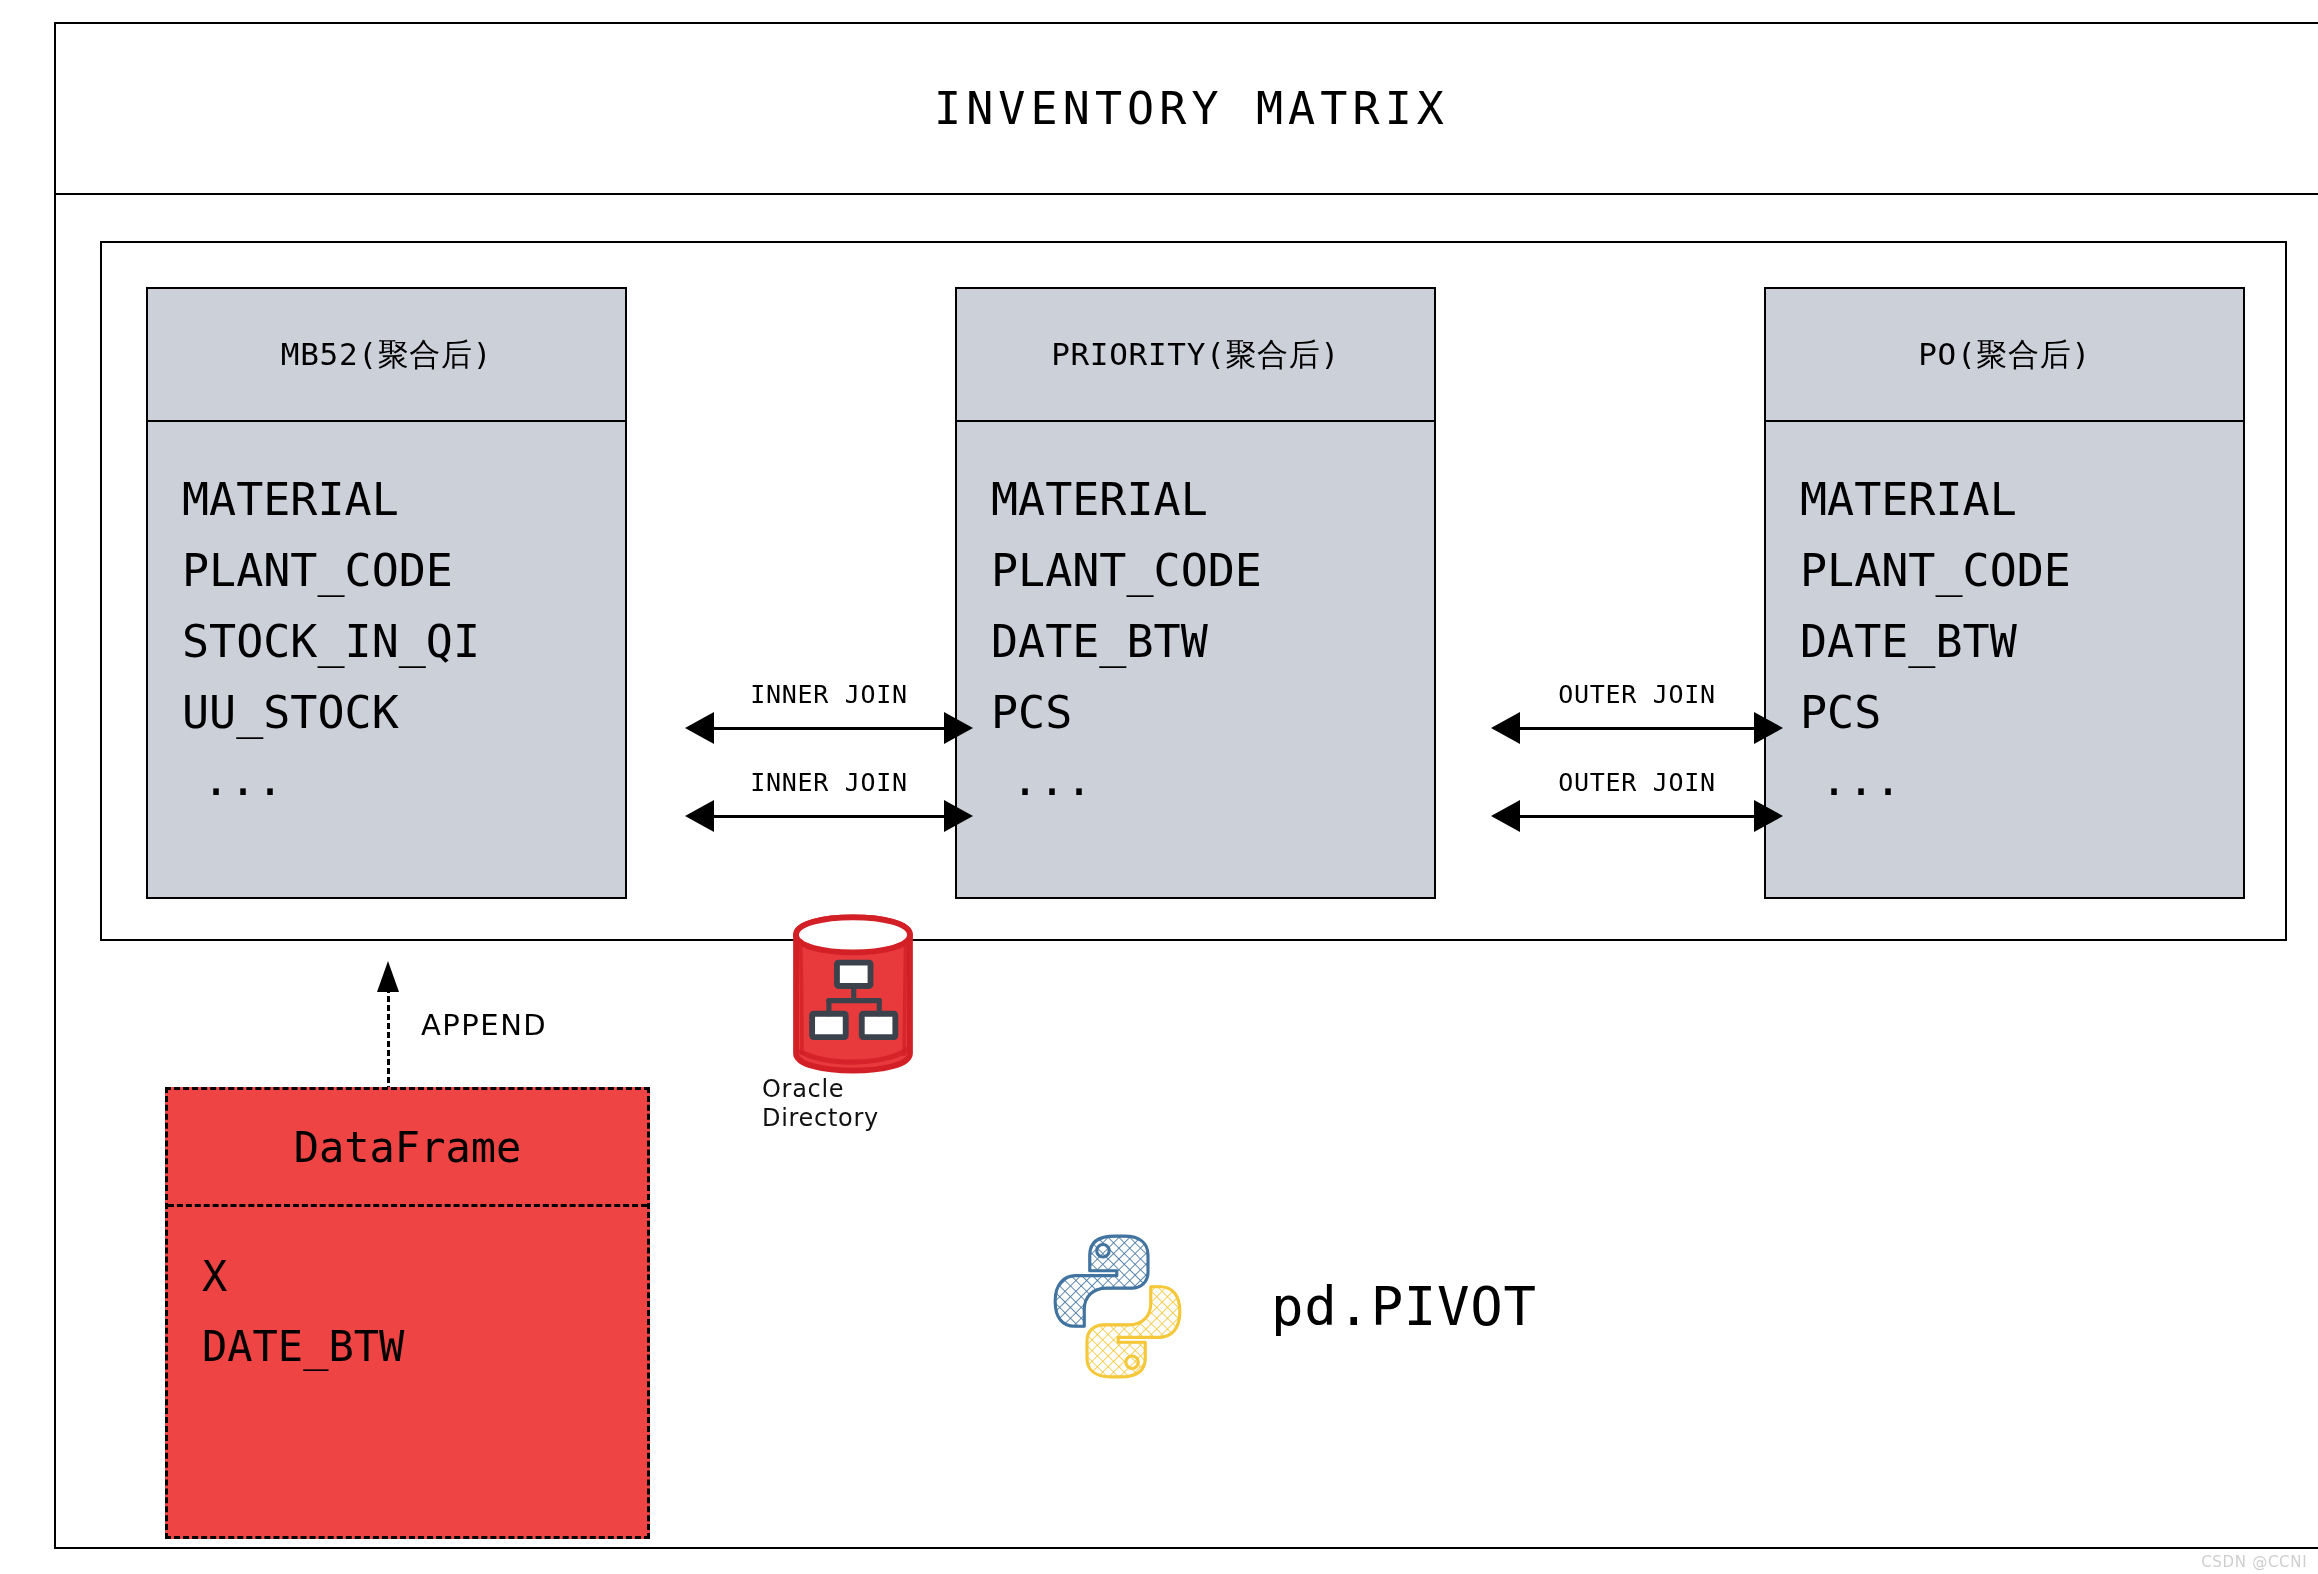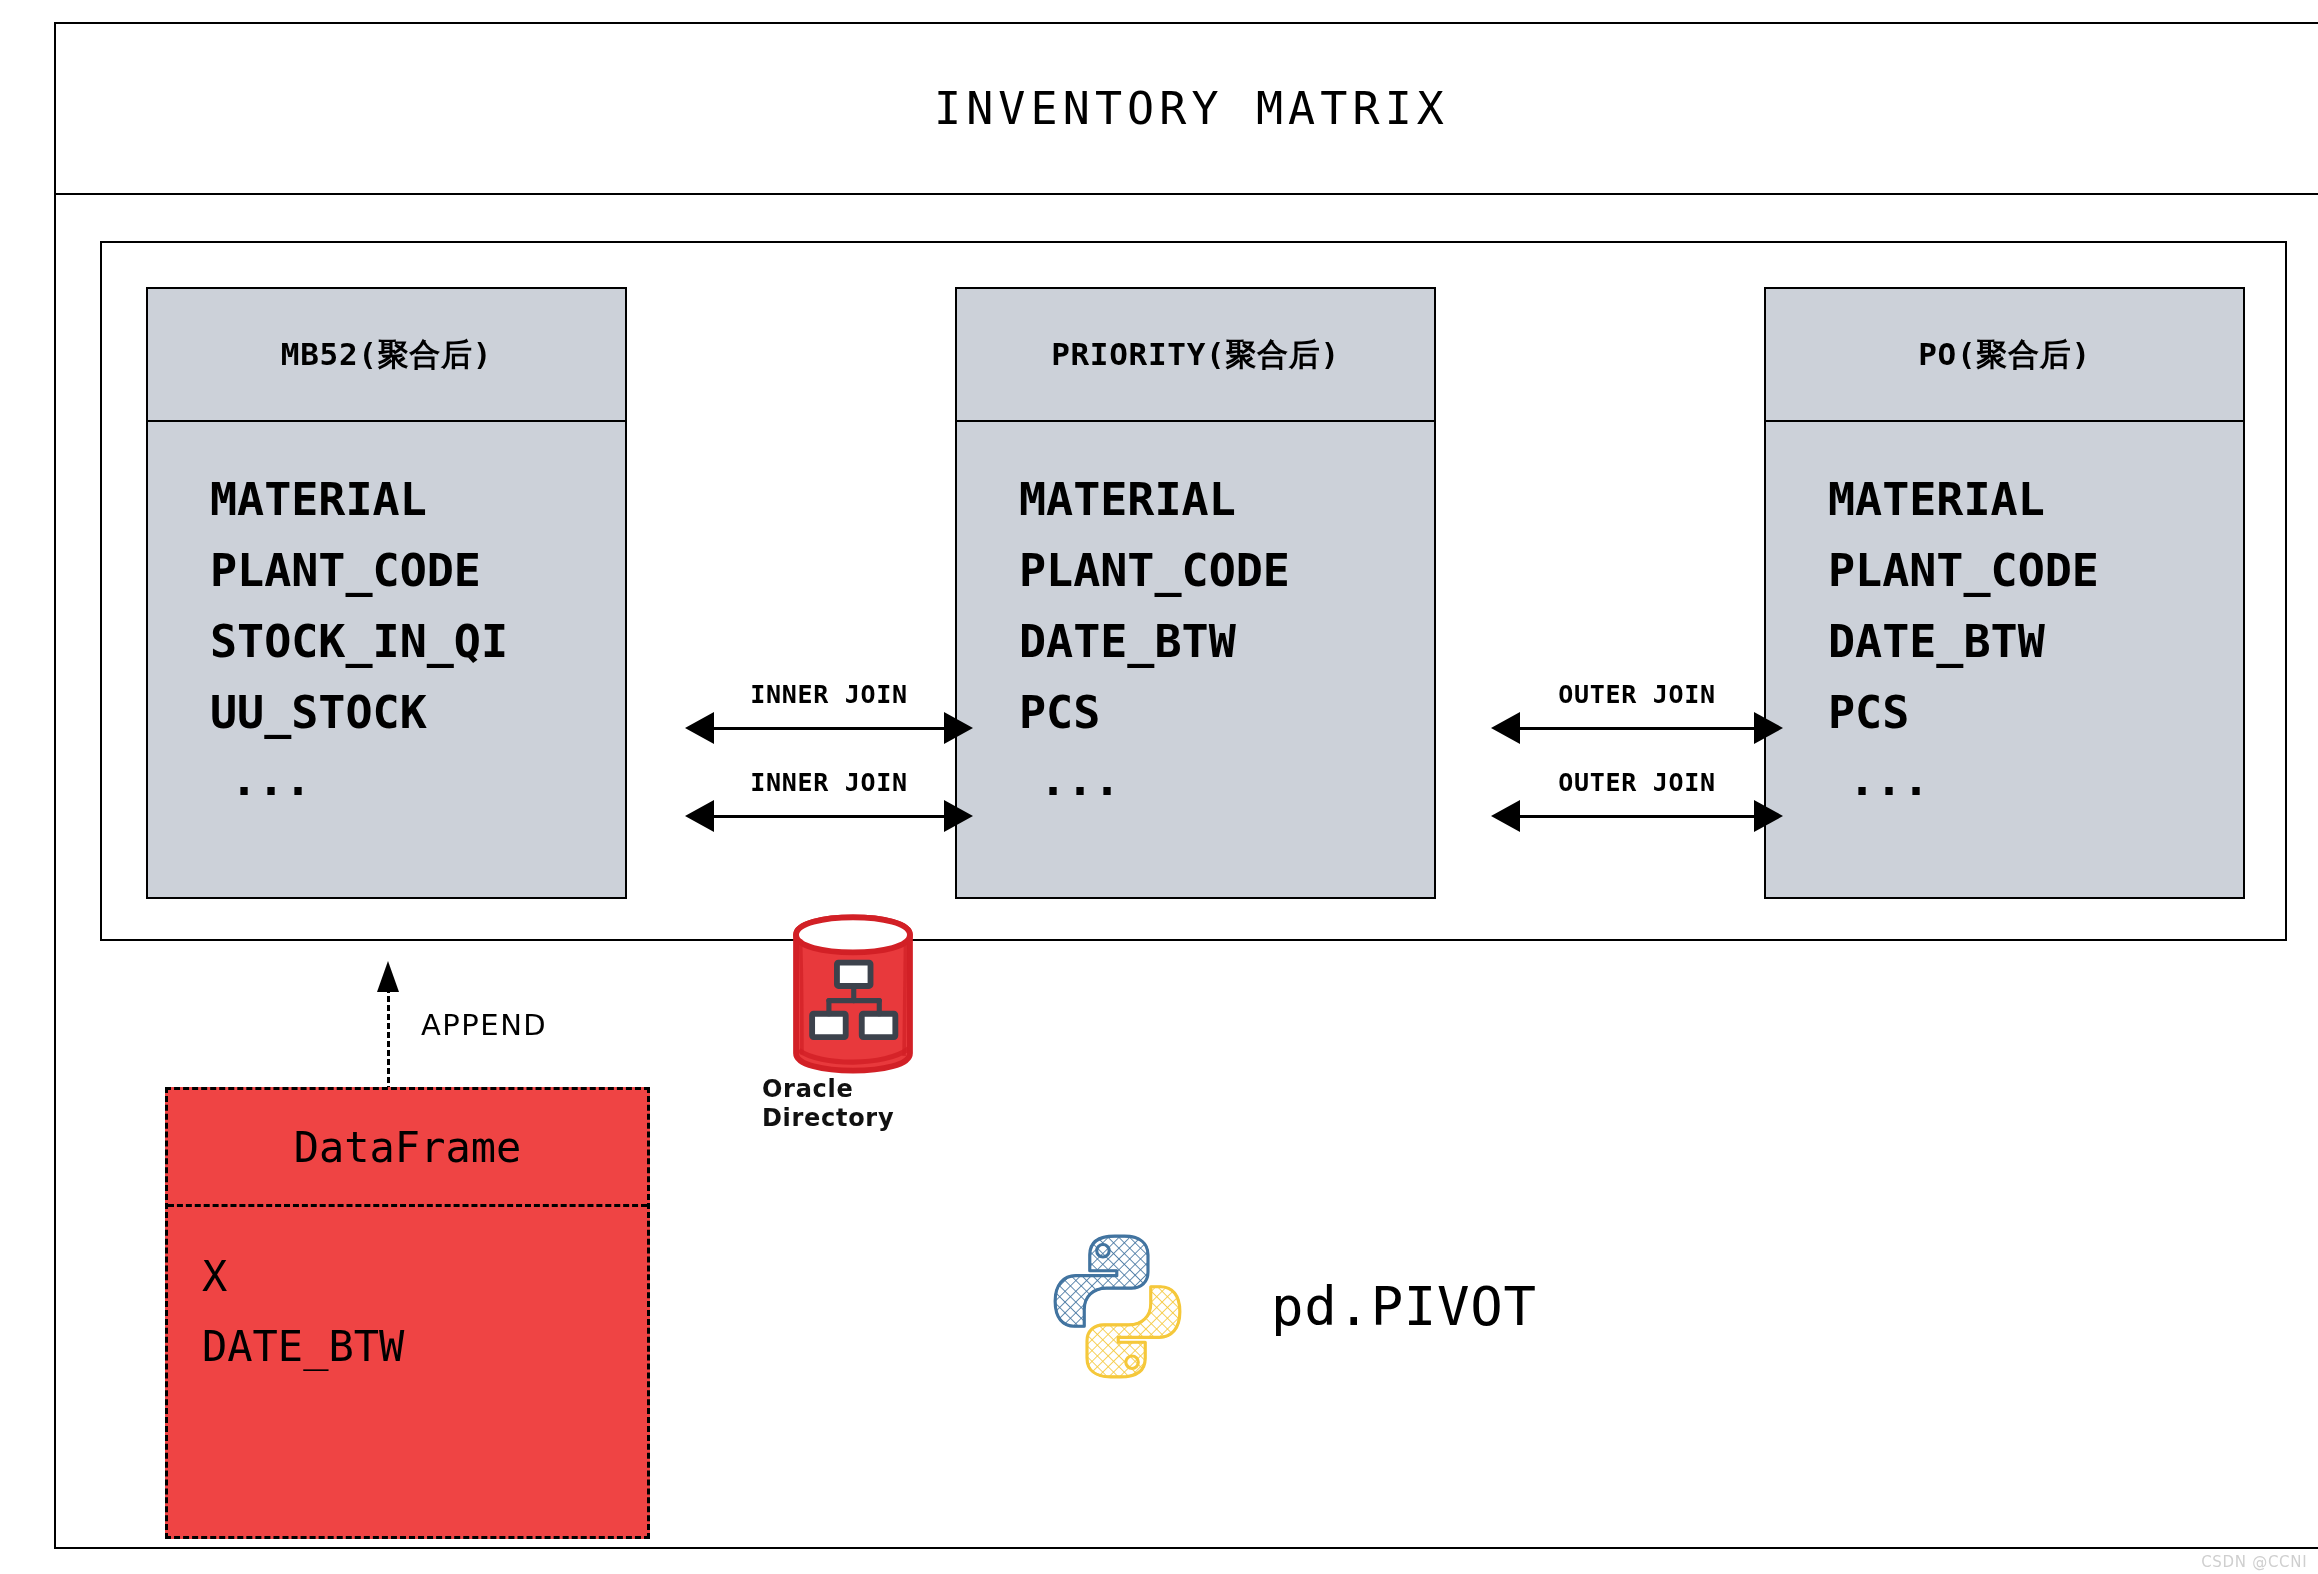--- a/index.html
+++ b/index.html
@@ -51,21 +51,20 @@
   
   #join-container {
     position: absolute;
     left: 44px;
     top: 217px;
     width: 2187px;
     height: 700px;
     border: 2.2px solid #000000;
     box-sizing: border-box;
     background: #ffffff;
-    font-weight: bold;
   }
 
   
   .entity-box {
     position: absolute;
     top: 44px;
     width: 481px;
     height: 612px;
     border: 2.2px solid #000000;
     box-sizing: border-box;
@@ -88,21 +87,21 @@
   }
   .entity-header-text {
     font-family: "DejaVu Sans Mono", monospace;
     font-size: 31px;
     color: #000000;
     white-space: pre;
     letter-spacing: 0.7px;
   }
   .entity-body {
     flex: 1 1 auto;
-    padding: 42px 0 0 62px;
+    padding: 42px 0 0 34px;
     box-sizing: border-box;
   }
   .entity-field {
     font-family: "DejaVu Sans Mono", monospace;
     font-size: 45px;
     line-height: 71px;
     color: #000000;
     white-space: pre;
     letter-spacing: 0px;
   }

